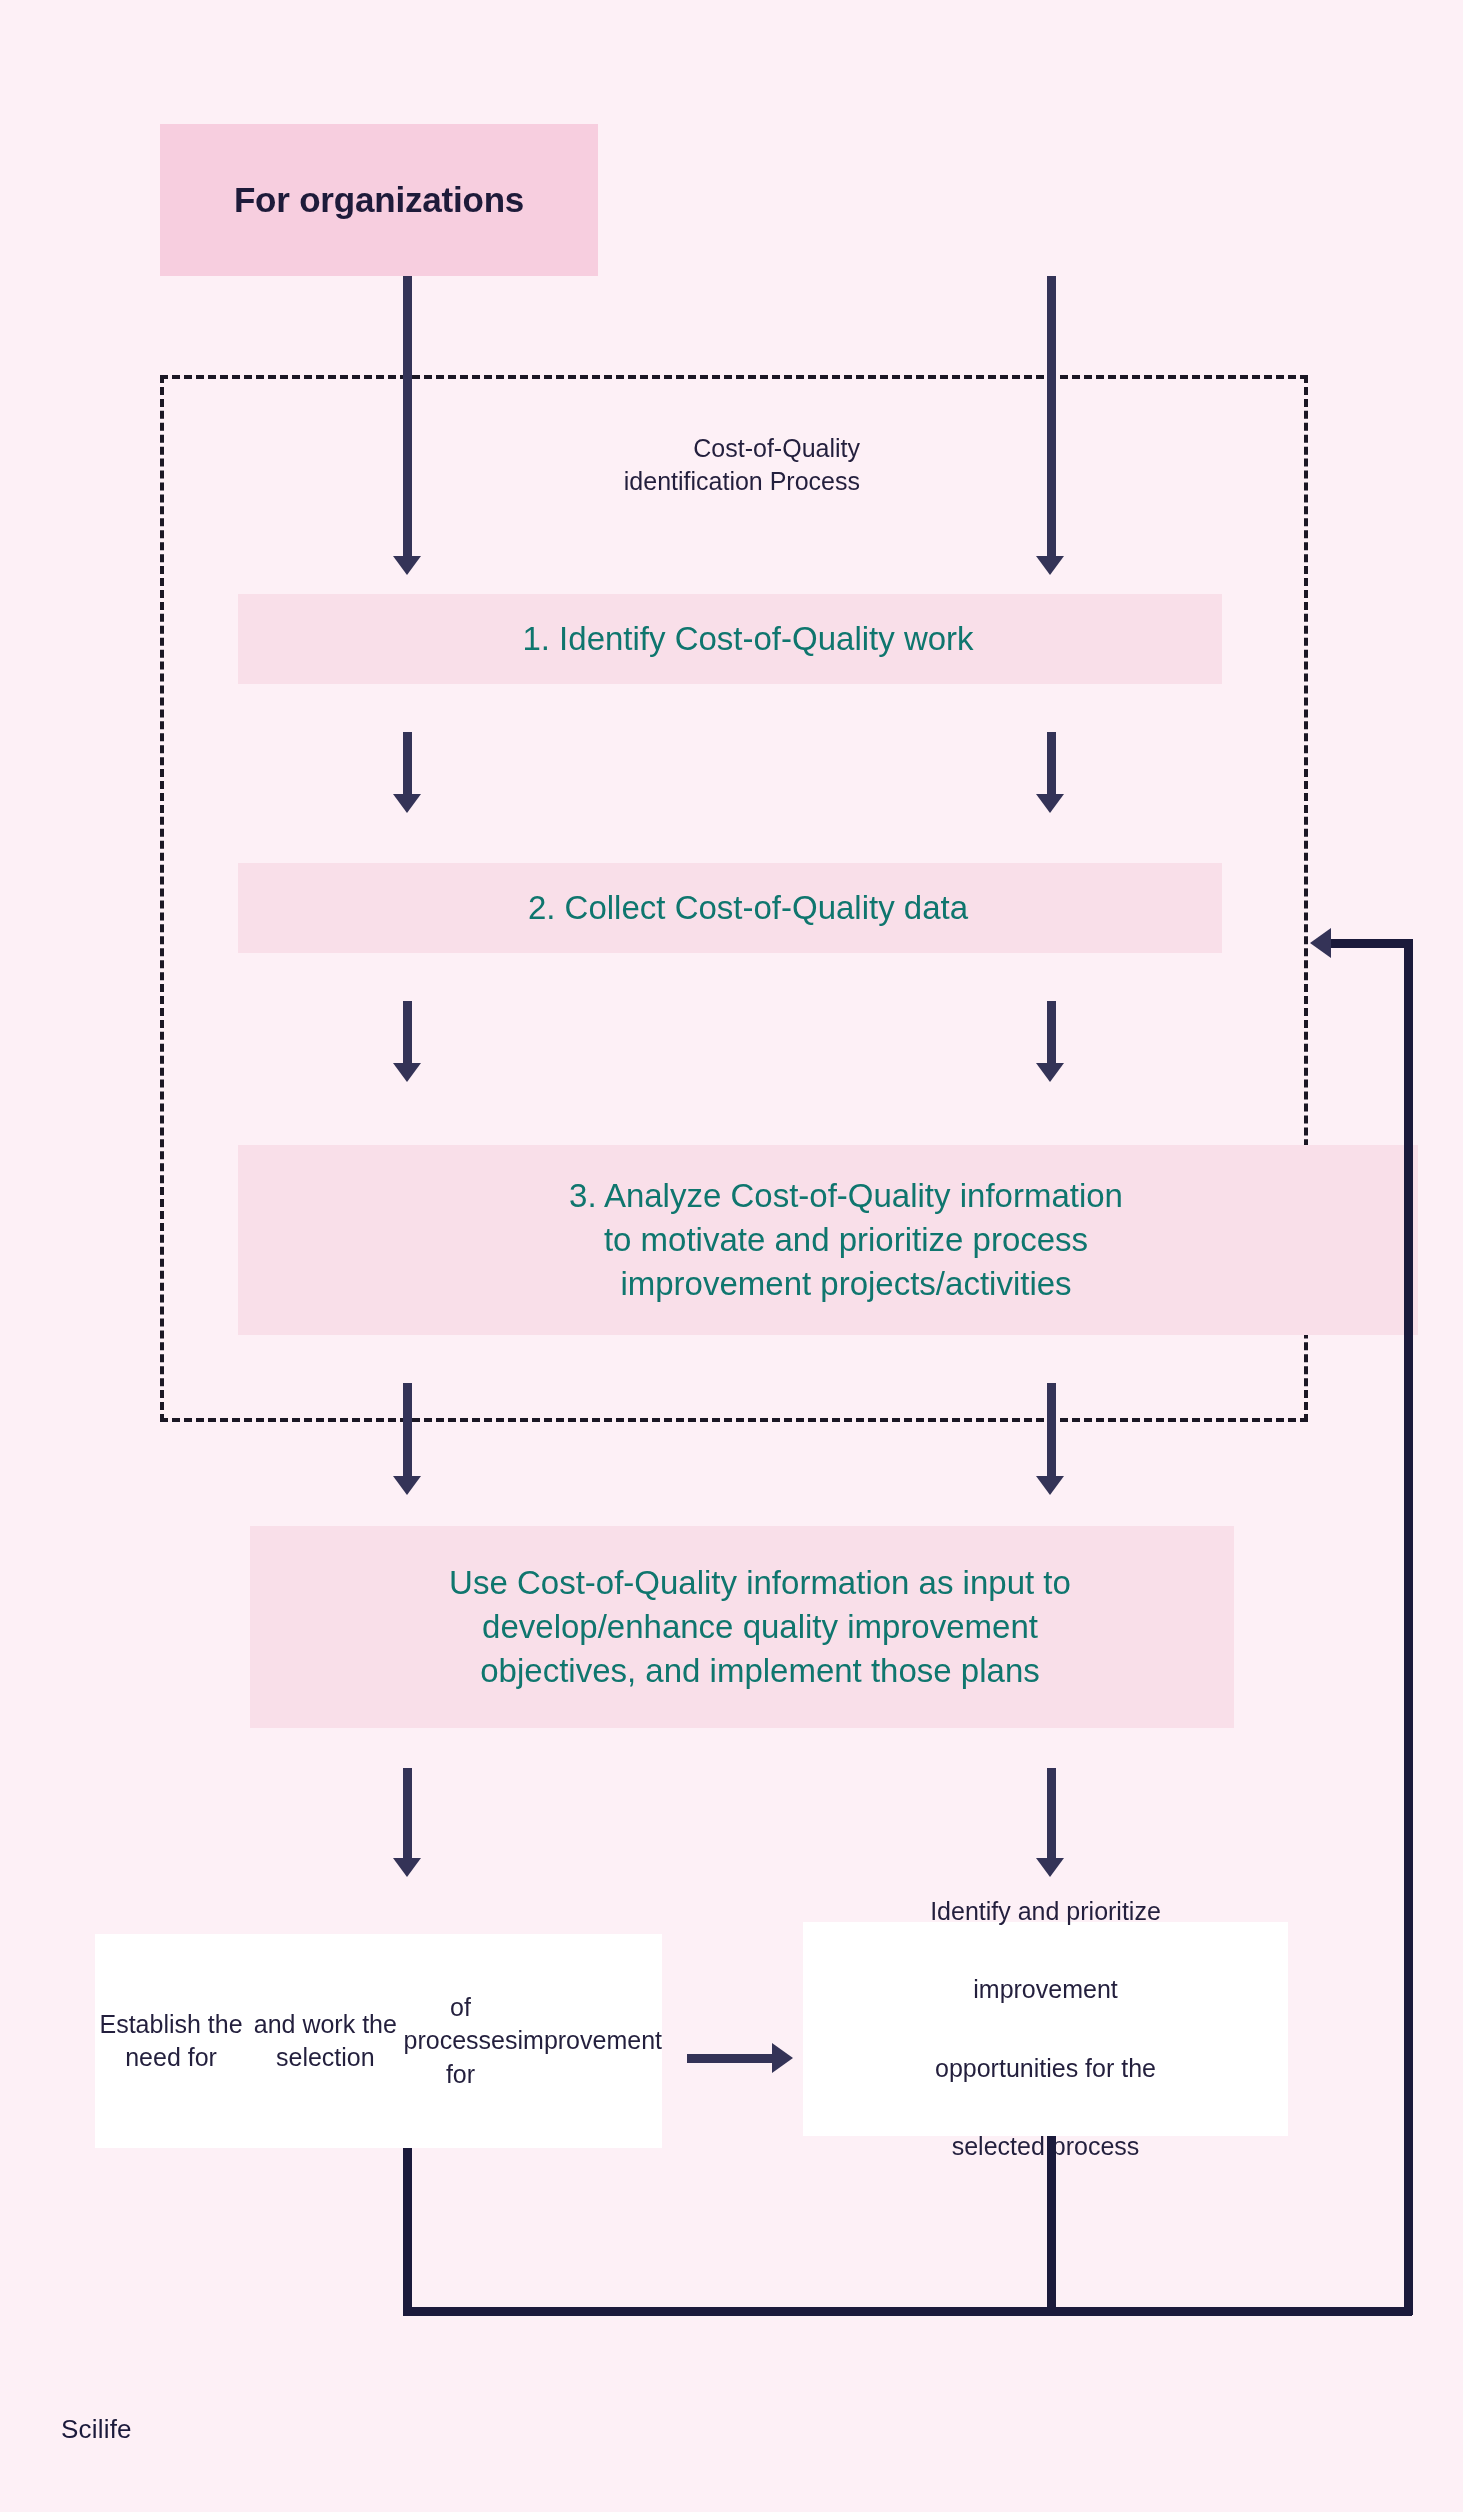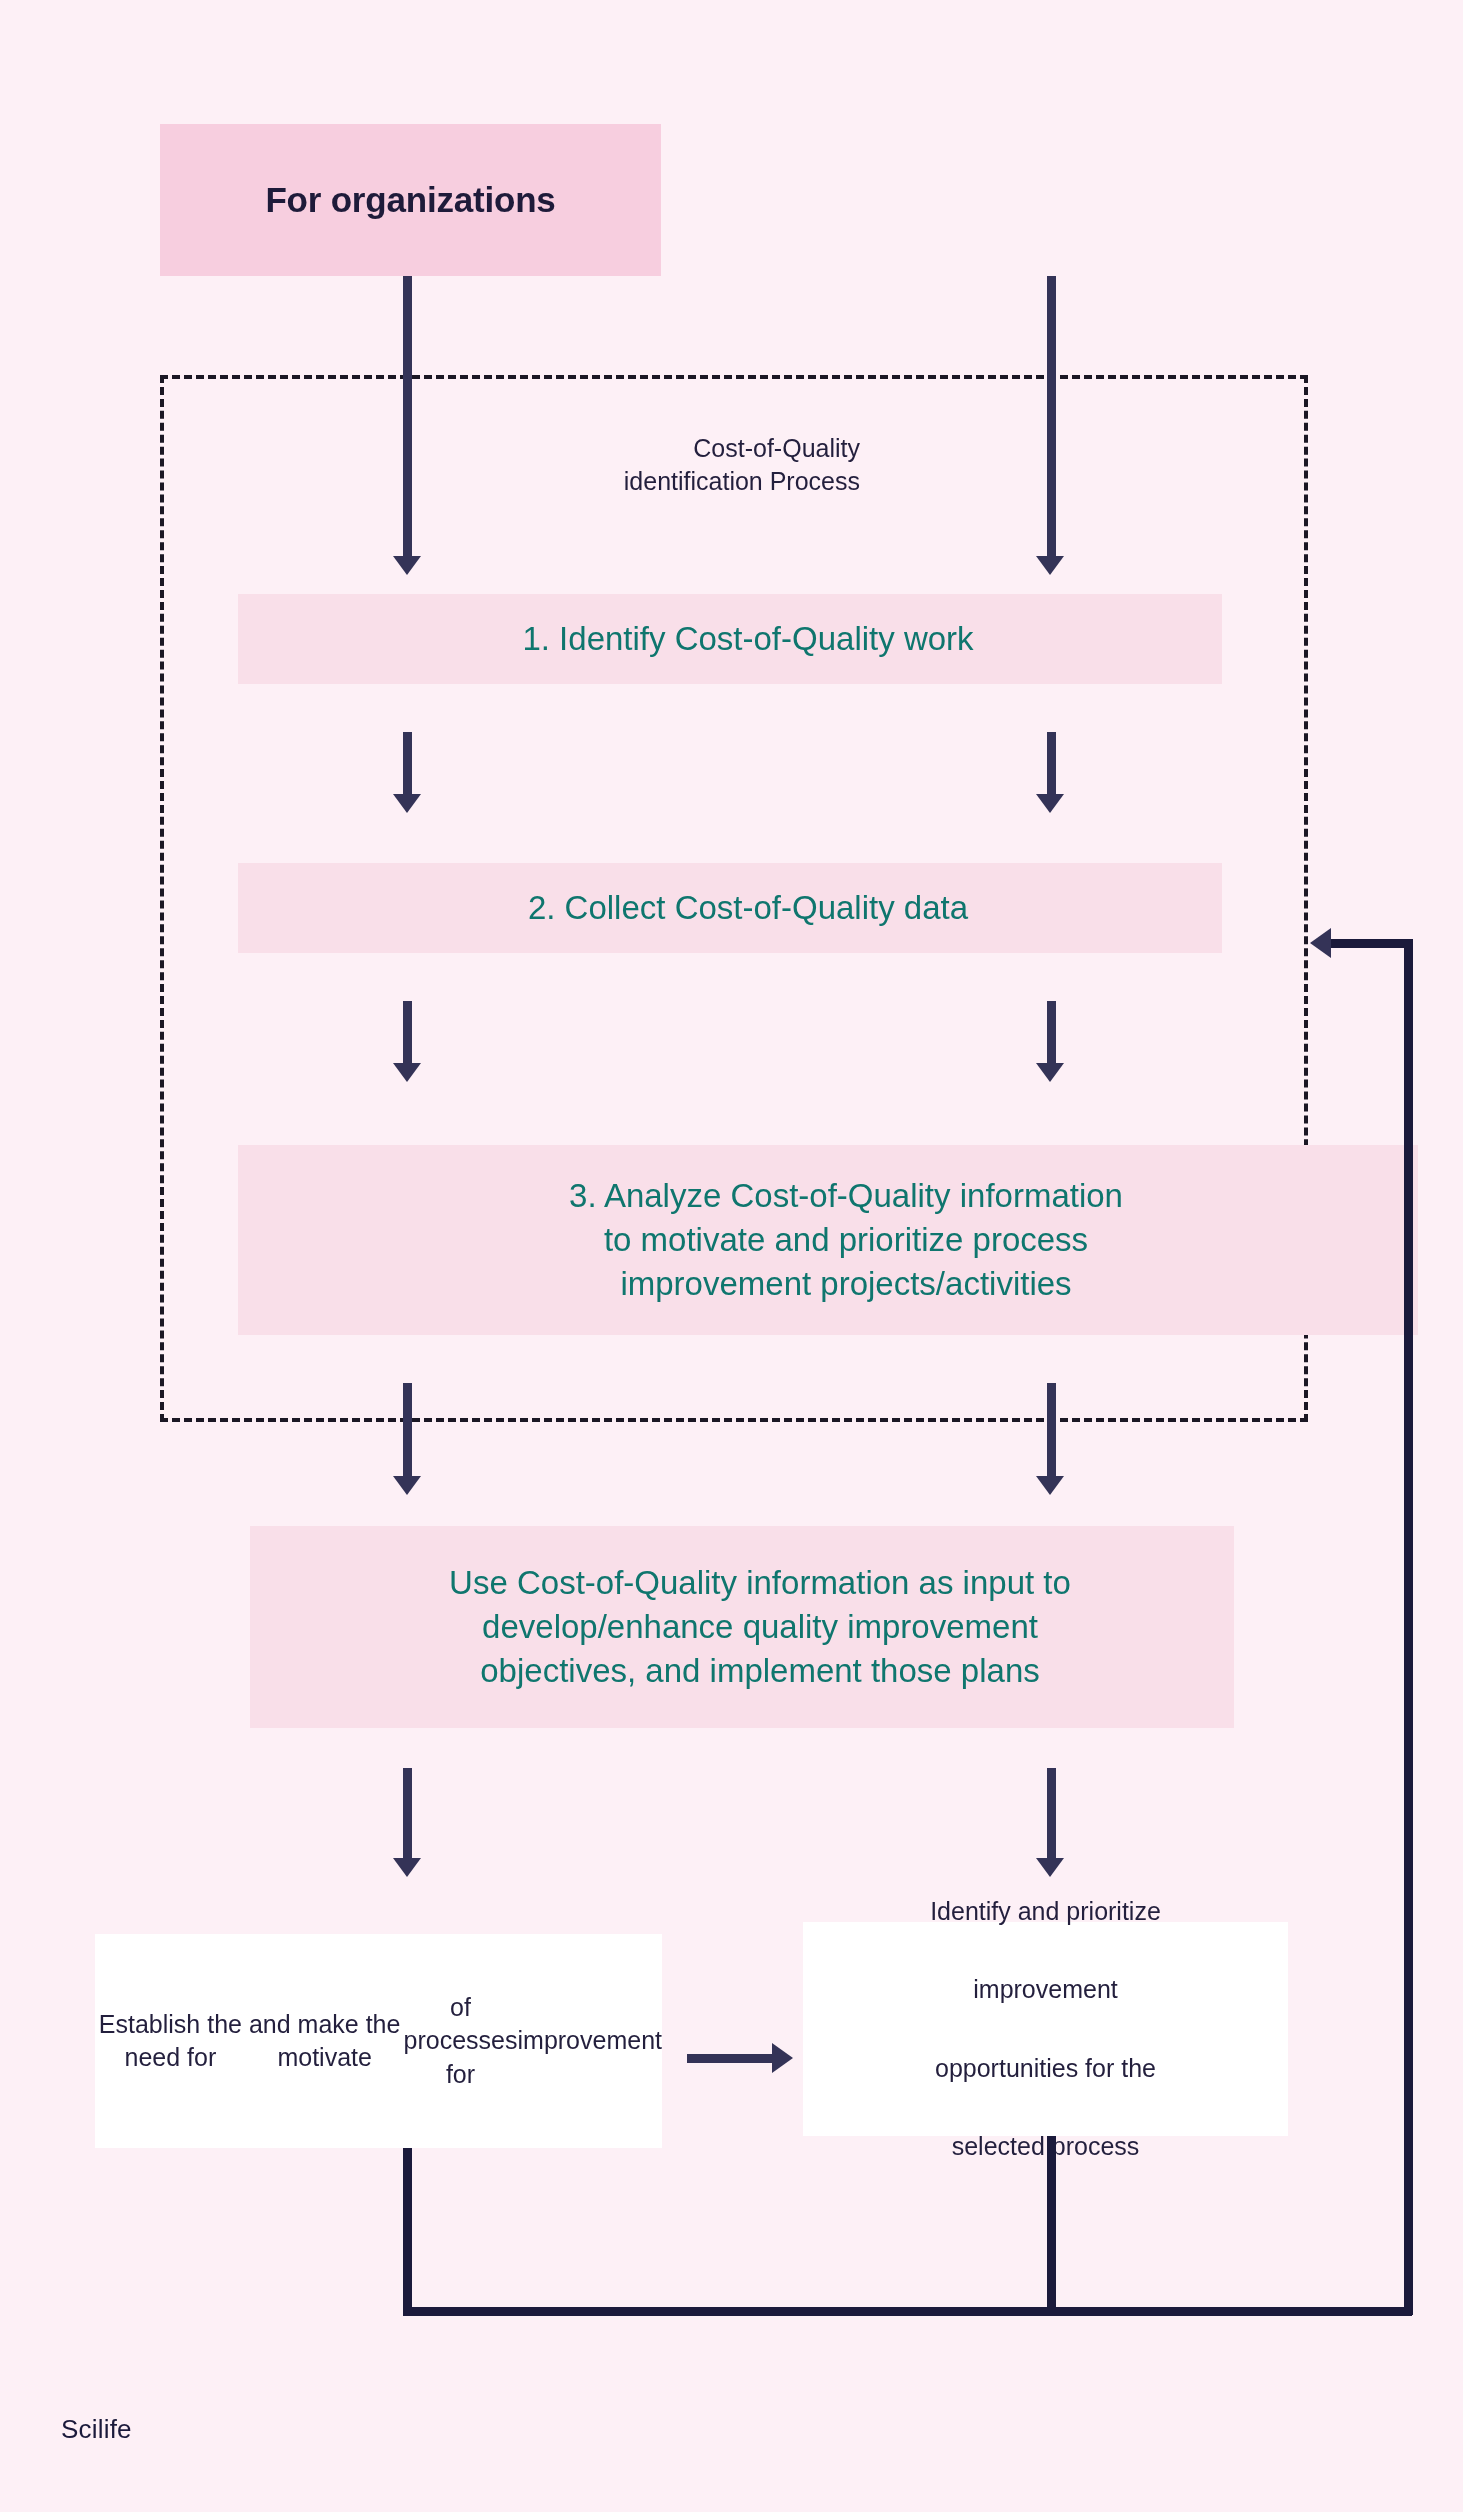--- a/index.html
+++ b/index.html
@@ -101,21 +101,21 @@
     font-size:26px;
     letter-spacing:0.2px;
     font-weight:400;
   }
 </style>
 </head>
 <body>
 
 <div id="canvas">
 
-  <div class="box header-box" style="left:160px;top:124px;width:501px;height:152px;align-items:center;">
+  <div class="box header-box" style="left:160px;top:124px;width:438px;height:152px;align-items:center;">
     <span>For organizations</span>
   </div>
 
 
   <div class="dashed-region" style="left:160px;top:375px;width:1148px;height:1047px;"></div>
 
   <div class="caption" style="left:480px;top:432px;width:380px;">
     <div>Cost-of-Quality</div>
     <div>identification Process</div>
   </div>
@@ -161,21 +161,21 @@
     <div>objectives, and implement those plans</div>
   </div>
 
   <div class="vline" style="left:403px;top:1768px;height:95px;"></div>
   <div class="arrow-down" style="left:393px;top:1858px;"></div>
   <div class="vline" style="left:1047px;top:1768px;height:95px;"></div>
   <div class="arrow-down" style="left:1036px;top:1858px;"></div>
 
   <div class="box white-box" style="left:95px;top:1934px;width:567px;height:214px;flex-direction:row;">
     <div>Establish the need for</div>
-    <div>and make the motivate</div>
+    <div>and work the selection</div>
     <div>of processes for</div>
     <div>improvement</div>
   </div>
 
   <div class="box white-box" style="left:803px;top:1922px;width:485px;height:214px;flex-direction:column;gap:45px;">
     <div>Identify and prioritize</div>
     <div>improvement</div>
     <div>opportunities for the</div>
     <div>selected process</div>
   </div>

